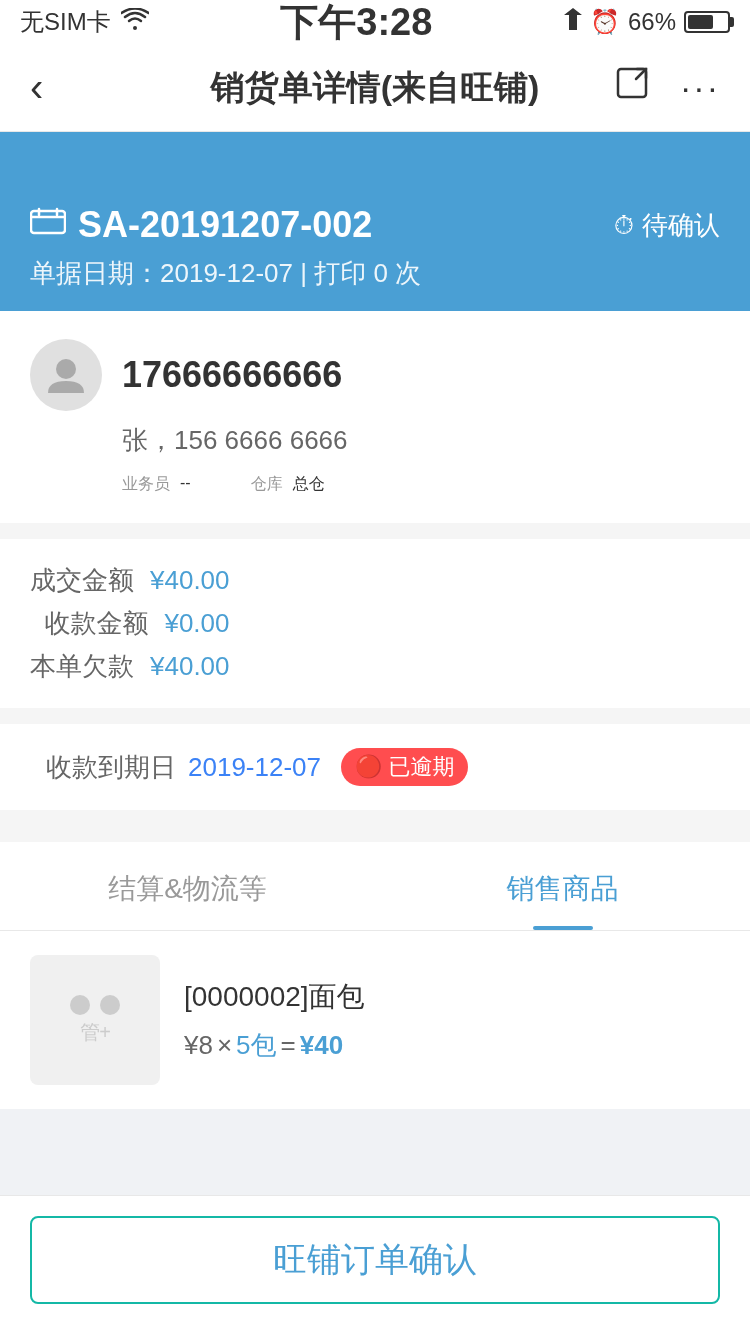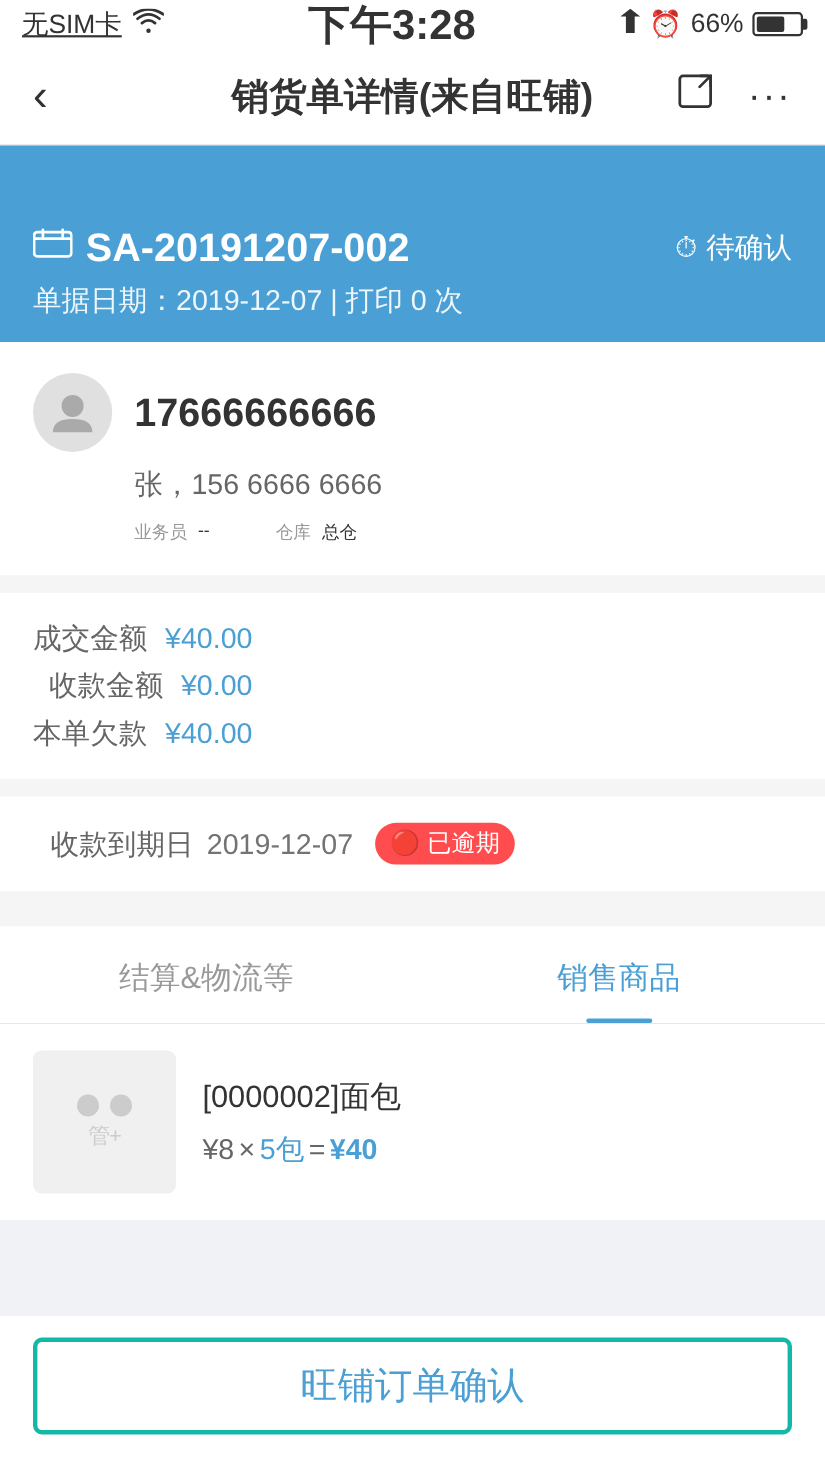--- a/index.html
+++ b/index.html
@@ -17,21 +17,21 @@
     .status-bar {
       height: 44px;
       background: #fff;
       display: flex;
       align-items: center;
       justify-content: space-between;
       padding: 0 20px;
       font-size: 24px;
       font-weight: 500;
     }
-    .status-left { display: flex; align-items: center; gap: 10px; text-decoration: underline; }
+    .status-left { display: flex; align-items: center; gap: 10px; }
     .status-center { font-size: 38px; font-weight: 600; }
     .status-right { display: flex; align-items: center; gap: 8px; font-size: 24px; }
     .battery-icon {
       width: 46px; height: 22px; border: 2px solid #333; border-radius: 4px; position: relative; display: inline-flex; align-items: center; padding: 2px;
     }
     .battery-icon::after { content: ''; position: absolute; right: -6px; top: 50%; transform: translateY(-50%); width: 4px; height: 10px; background: #333; border-radius: 0 2px 2px 0; }
     .battery-fill { background: #333; border-radius: 2px; height: 100%; width: 66%; }
 
     
     .nav-bar {
@@ -121,21 +121,21 @@
       background: #fff;
       padding: 24px 46px;
       margin-bottom: 16px;
       display: flex;
       align-items: center;
       gap: 12px;
       font-size: 26px;
       color: #666;
     }
     .due-label { color: #666; }
-    .due-date { color: #737373; }
+    .due-date { color: #3b82f6; }
     .overdue-badge {
       display: flex; align-items: center; gap: 6px;
       background: #ff4d4f; color: #fff;
       border-radius: 20px;
       padding: 4px 14px;
       font-size: 22px;
       margin-left: 8px;
     }
 
     
@@ -218,21 +218,21 @@
       bottom: 0;
       left: 0;
       width: 750px;
       background: #fff;
       padding: 20px 30px 30px;
       border-top: 1px solid #e8e8e8;
     }
     .confirm-btn {
       width: 100%;
       height: 88px;
-      border: 4px solid #14b8a6;
+      border: 2px solid #14b8a6;
       border-radius: 8px;
       background: #fff;
       color: #4a9fd4;
       font-size: 34px;
       font-weight: 500;
       cursor: pointer;
       display: flex; align-items: center; justify-content: center;
     }
 
     

